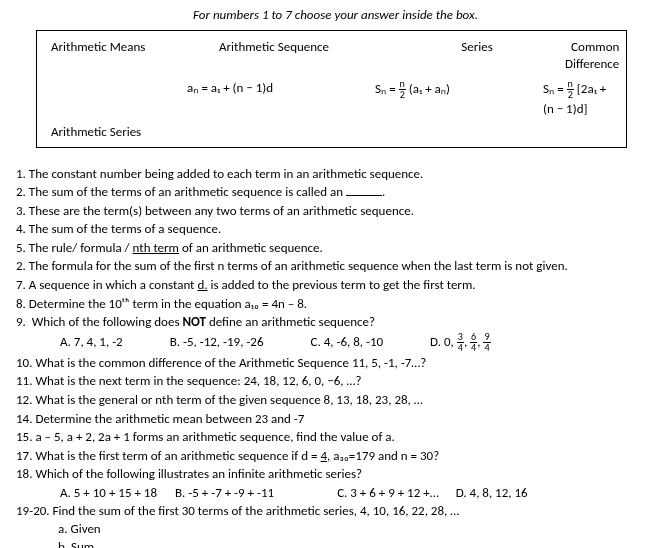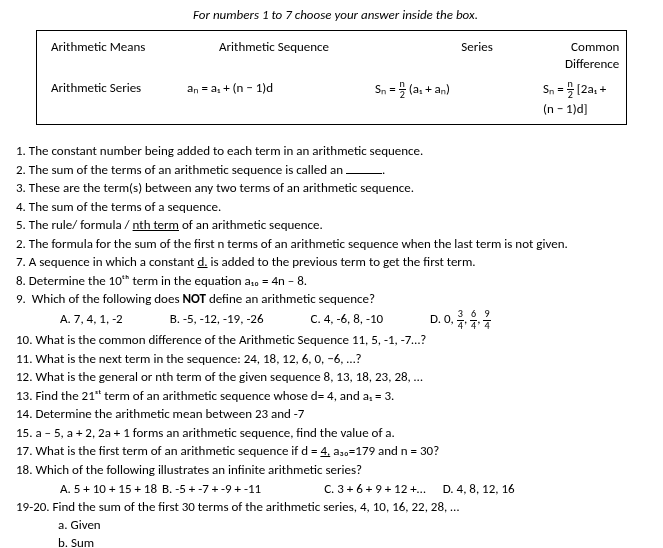--- a/index.html
+++ b/index.html
@@ -4,21 +4,21 @@
   <style>
     * { box-sizing: border-box; margin: 0; padding: 0; }
     body { font-family: Calibri, Arial, sans-serif; font-size: 13px; color: #000; width: 663px; height: 548px; padding: 6px 12px; line-height: 1.35; }
     .instruction { font-style: italic; margin-bottom: 6px; padding-left: 8px; text-align: center; }
     .table-wrap { border: 1px solid #000; margin: 0 24px 16px 24px; padding: 4px 0; }
     .table-row { display: flex; padding: 3px 14px; gap: 18px; }
     .cell-am { flex: 0 0 150px; }
     .cell-as { flex: 0 0 170px; }
     .cell-ser { flex: 0 0 140px; text-align: center; }
     .cell-cd { flex: 1; text-align: right; }
-    .r2 .cell-am { flex: 0 0 118px; }
+    .r2 .cell-am { flex: 0 0 118px; margin-top: 44px; }
     .r2 .cell-as { flex: 0 0 170px; }
     .r2 .cell-ser { flex: 0 0 150px; text-align: left; }
     .r2 .cell-cd { flex: 1; text-align: left; }
     .qs { padding-left: 4px; }
     .q { padding: 0.5px 0; }
     .opts { padding-left: 44px; padding-top: 1px; }
     .opt { display: inline-block; margin-right: 44px; }
     .sub { padding-left: 42px; }
     .u { text-decoration: underline; }
     .blank { border-bottom: 1px solid #000; display: inline-block; width: 36px; height: 12px; }
@@ -62,27 +62,26 @@
   <div class="q">9.&nbsp;&nbsp;Which of the following does <b>NOT</b> define an arithmetic sequence?</div>
   <div class="opts">
     <span class="opt">A. 7, 4, 1, -2</span>
     <span class="opt">B. -5, -12, -19, -26</span>
     <span class="opt">C. 4, -6, 8, -10</span>
     <span class="opt optD"><span>D. 0, </span><span class="frac"><span class="n">3</span><span class="d">4</span></span><span>, </span><span class="frac"><span class="n">6</span><span class="d">4</span></span><span>, </span><span class="frac"><span class="n">9</span><span class="d">4</span></span></span>
   </div>
   <div class="q">10.  What is the common difference of the Arithmetic Sequence 11, 5, -1, -7…?</div>
   <div class="q">11. What is the next term in the sequence: 24, 18,  12,  6,  0, −6,  …?</div>
   <div class="q">12. What is the general or nth term of the given sequence 8, 13, 18, 23, 28, …</div>
-  <div class="q">13.  Find the 21ˢᵗ term of an arithmetic sequence whose d= 4, and a₁ = 3.</div>
   <div class="q">14.  Determine the arithmetic mean between 23 and -7</div>
   <div class="q">15.  a – 5, a + 2, 2a + 1 forms an arithmetic sequence, find the value of a.</div>
   <div class="q"><span>17.  What is the first term of an arithmetic sequence if d = </span><span class="u">4,</span><span>  a₃₀=179 and n = 30?</span></div>
   <div class="q">18. Which of the following illustrates an infinite arithmetic series?</div>
   <div class="opts">
-    <span class="opt" style="margin-right:2px">A. 5 + 10 + 15 + 18</span>
+    <span class="opt" style="margin-right:15px">A. 5 + 10 + 15 + 18</span>
     <span class="opt" style="margin-right:60px">B. -5 + -7 + -9 + -11</span>
     <span class="opt" style="margin-right:14px">C. 3 + 6 + 9 + 12 +…</span>
     <span class="opt" style="margin-right:0">D. 4, 8, 12, 16</span>
   </div>
   <div class="q">19-20.  Find the sum of the first 30 terms of the arithmetic series, 4, 10, 16, 22, 28, …</div>
   <div class="sub">a.  Given</div>
   <div class="sub">b.  Sum</div>
 </div>
 
 </body></html>

